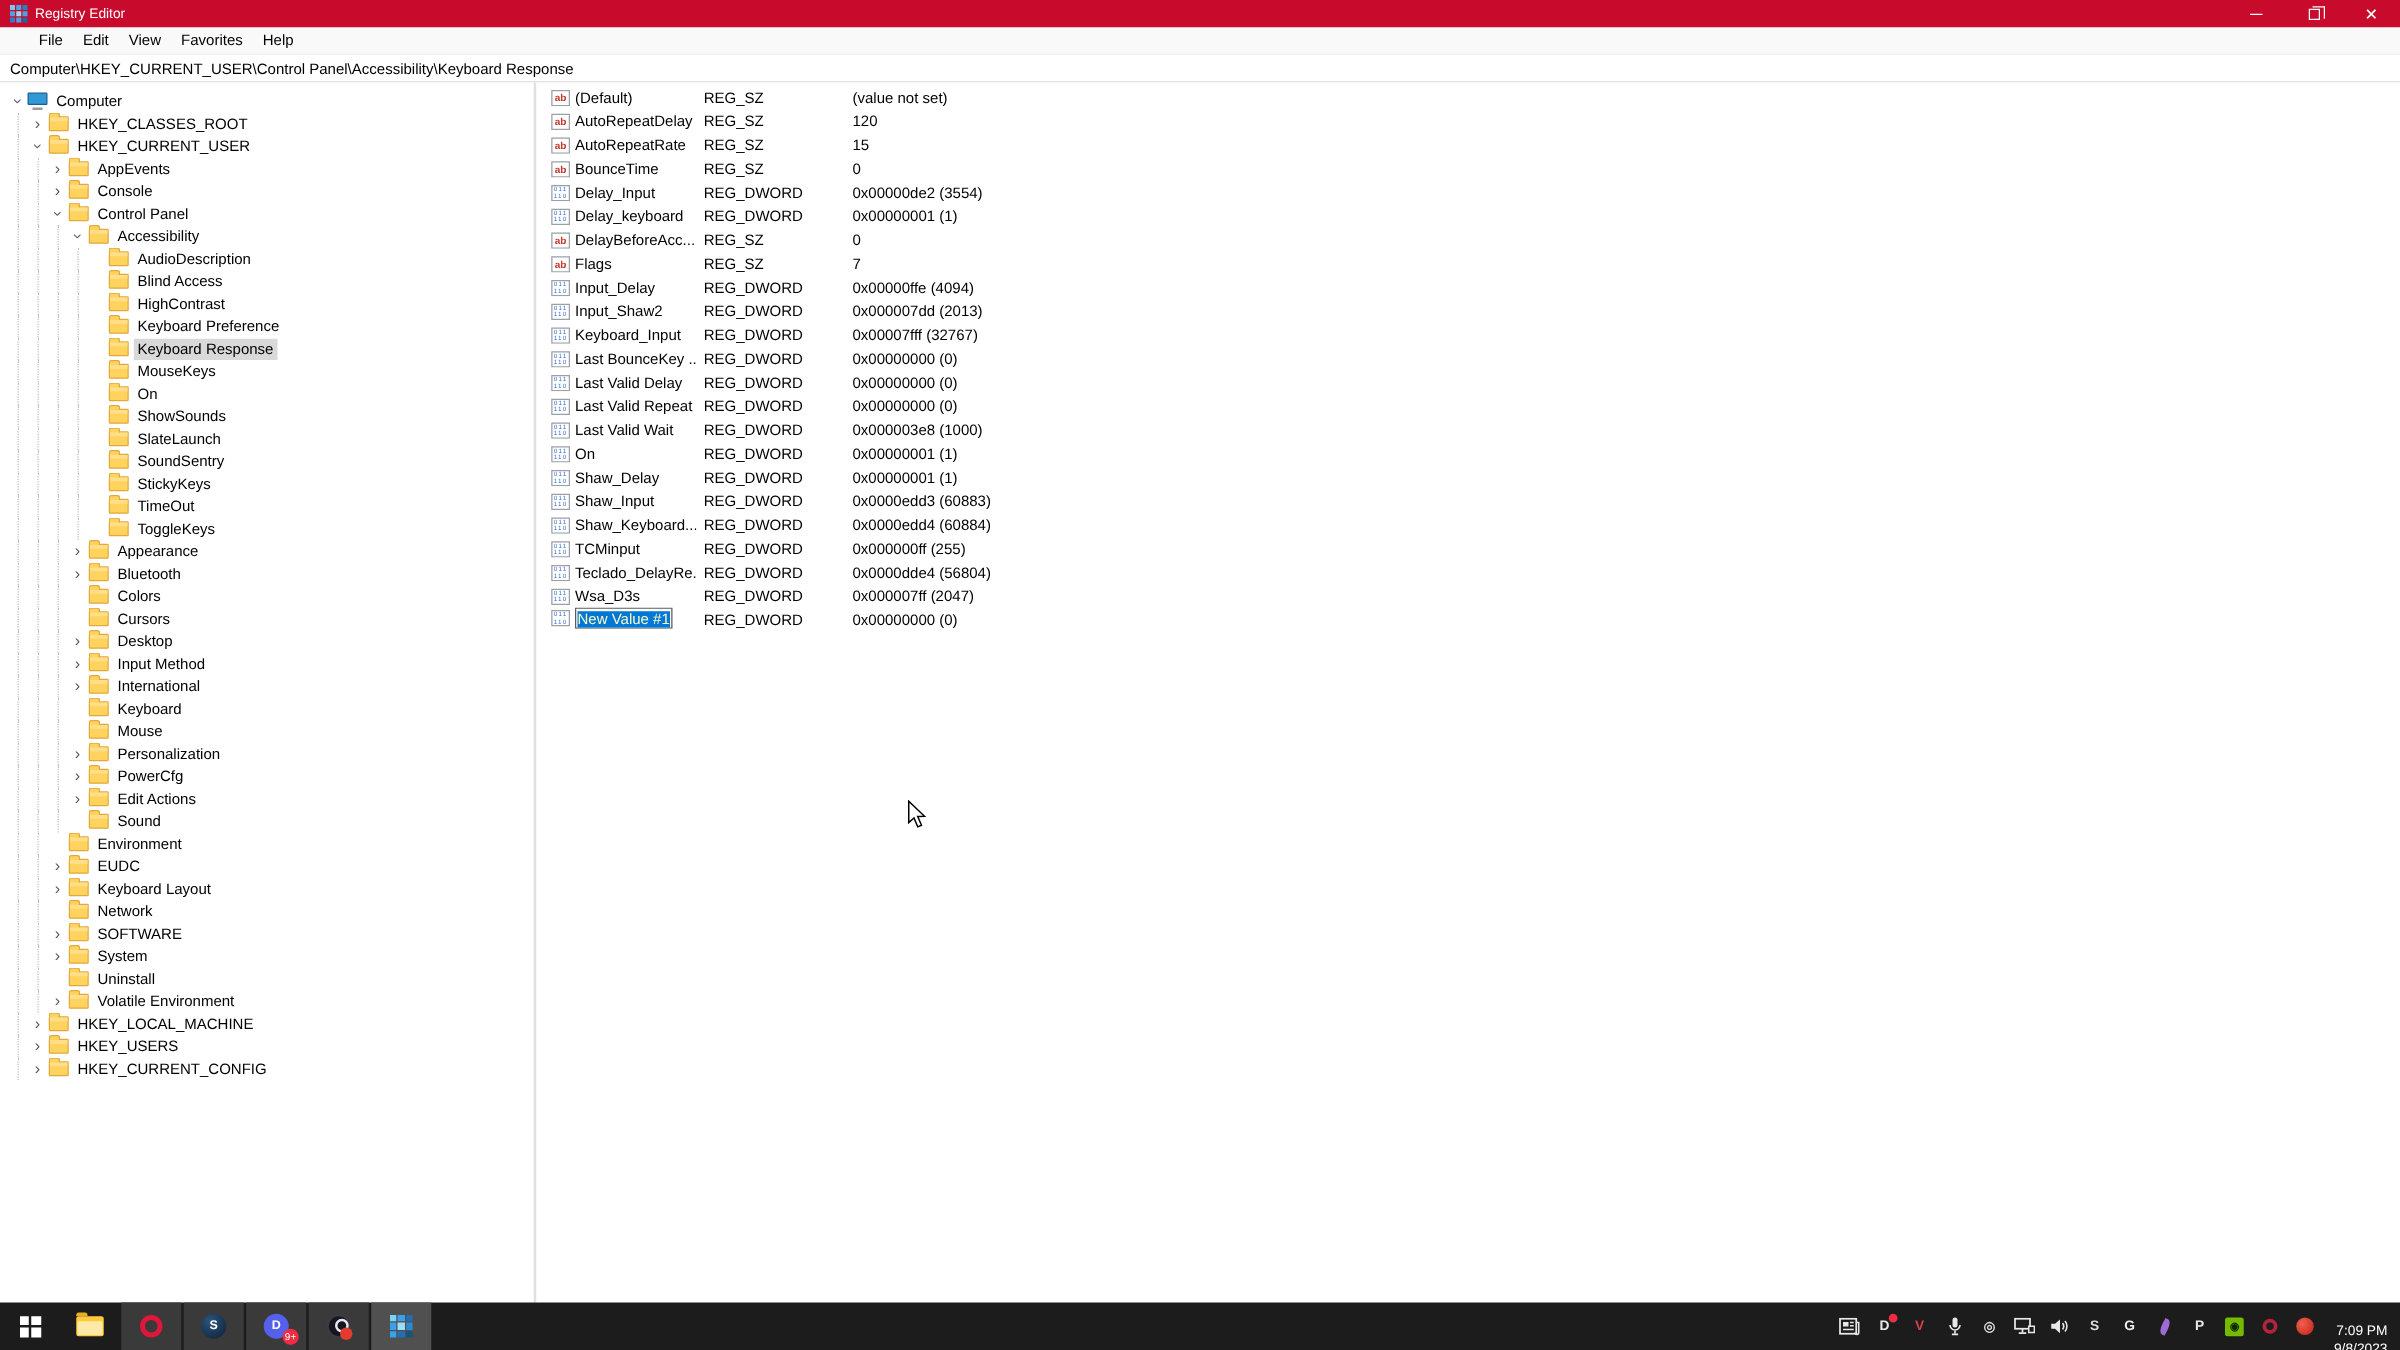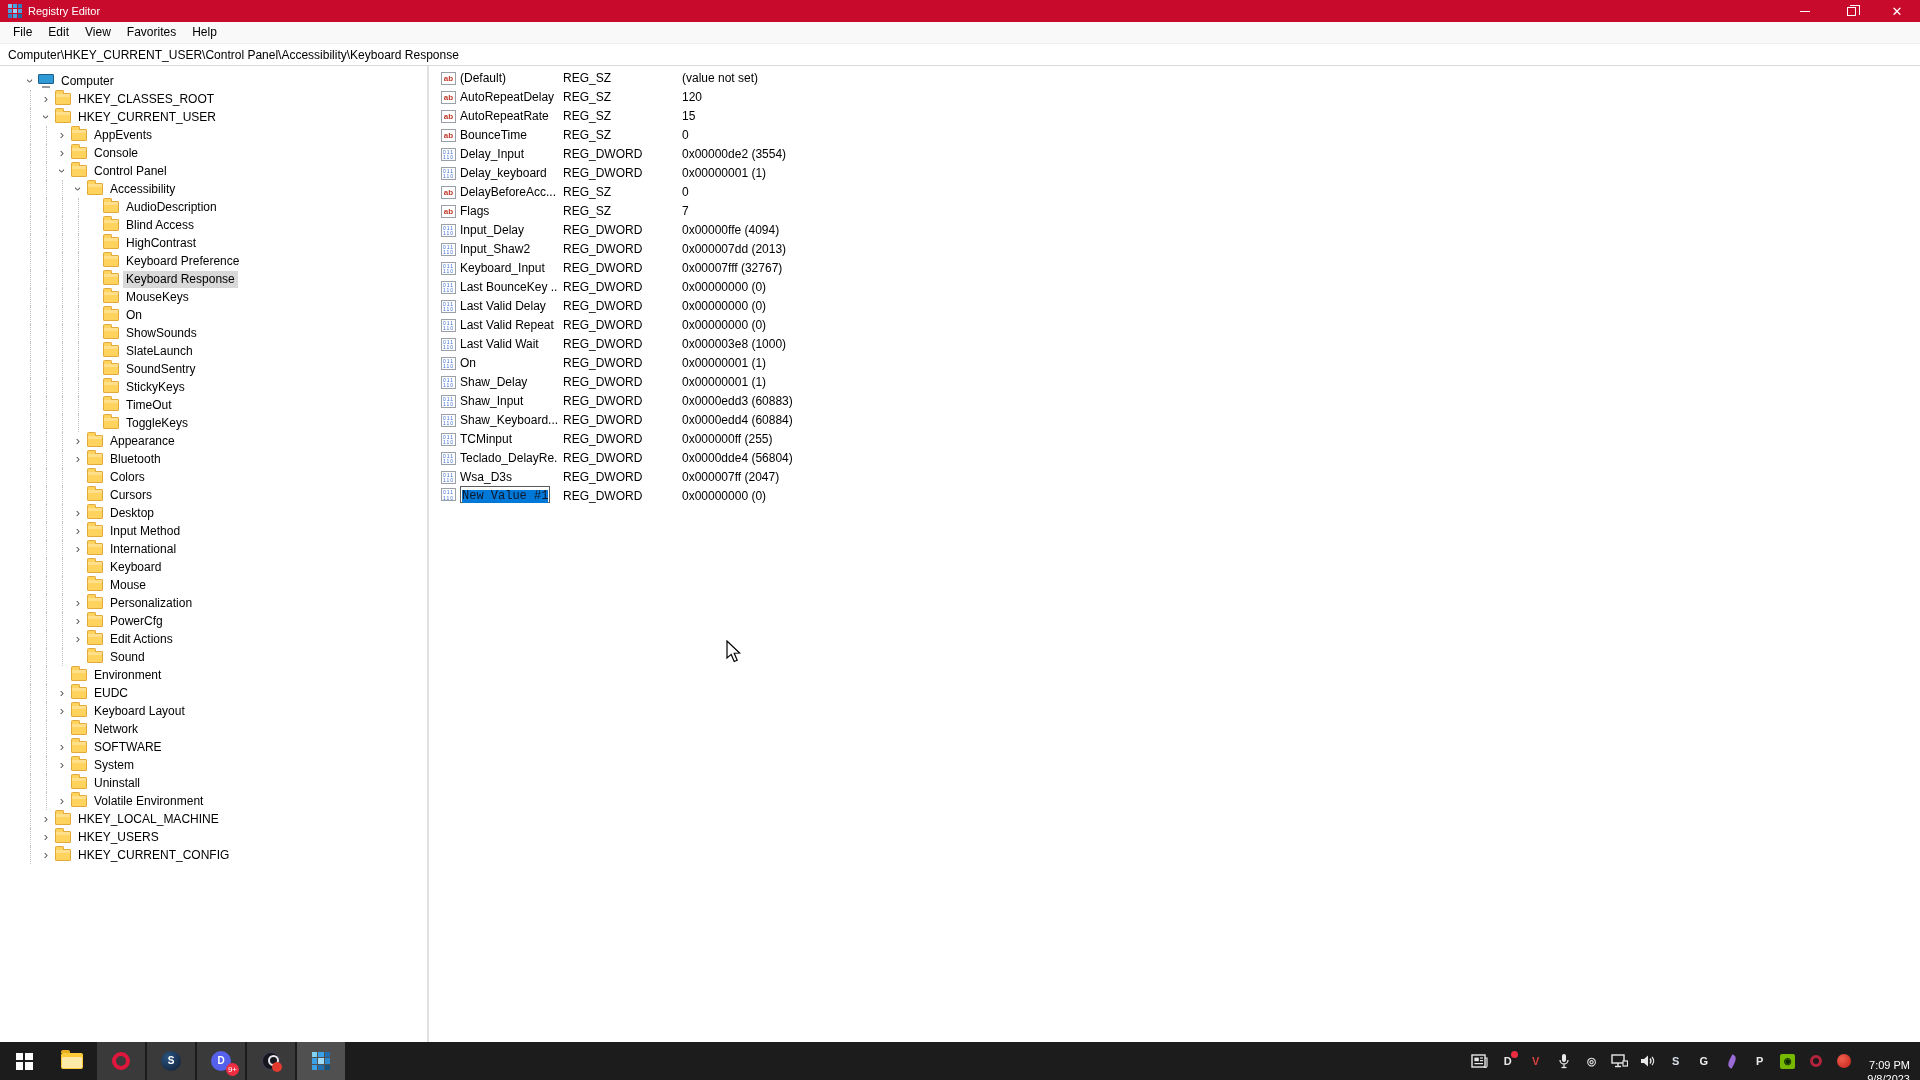--- a/index.html
+++ b/index.html
@@ -14,31 +14,31 @@
   .app-icon span:nth-child(5){background:#9fd4f2}.app-icon span:nth-child(7){background:#2d7fc0}
   .app-icon span:nth-child(9){background:#1f679f}
   .title-text { font-size:11px; }
   .win-controls { margin-left:auto; display:flex; height:100%; }
   .wc { width:46px; height:100%; display:flex; align-items:center; justify-content:center; color:#fff; font-size:13px; }
   .glyph-min { width:10px; height:1px; background:#fff; display:inline-block; }
   .glyph-restore { width:9px; height:9px; border:1px solid #fff; position:relative; display:inline-block; }
   .glyph-restore::before { content:""; position:absolute; top:-3px; left:2px; width:9px; height:9px; border-top:1px solid #fff; border-right:1px solid #fff; }
 
   
-  .menubar { height:22px; background:#f9f9f9; display:flex; align-items:center; padding-left:5px; border-bottom:1px solid #f0f0f0; }
+  .menubar { height:22px; background:#f9f9f9; display:flex; align-items:center; padding-left:23px; border-bottom:1px solid #f0f0f0; }
   .menu-item { padding:0 8px; line-height:21px; cursor:default; }
   .addressbar { height:22px; background:#fff; border-bottom:1px solid #d9d9d9; display:flex; align-items:center; padding-left:8px; }
 
   
   .main { display:flex; height:976px; background:#fff; }
   .tree-pane { width:429px; border-right:2px solid #e0e0e0; overflow:hidden; padding-top:6px; }
   .list-pane { flex:1; overflow:hidden; }
 
   
-  .trow { display:flex; align-items:center; height:18px; white-space:nowrap; padding-left:22px; }
+  .trow { display:flex; align-items:center; height:18px; white-space:nowrap; padding-left:6px; }
   .guide { width:16px; height:18px; border-left:1px dotted #c0c0c0; transform:translateX(8px); flex:none; }
   .chev { width:16px; flex:none; text-align:center; color:#5a5a5a; font-size:13px; line-height:16px; }
   .chev.open { transform:rotate(90deg); }
   .ic-folder { width:16px; height:12px; background:linear-gradient(#ffe headquarters, #fff); background:#ffd35e; border:1px solid #e2a93b; border-radius:1px; position:relative; flex:none; margin:0 4px 0 1px; }
   .ic-folder::before { content:""; position:absolute; top:-4px; left:-1px; width:7px; height:4px; background:#ffd35e; border:1px solid #e2a93b; border-bottom:none; border-radius:2px 2px 0 0; }
   .ic-folder::after { content:""; position:absolute; left:0; top:0; right:0; height:3px; background:#ffdf8a; }
   .ic-computer { width:16px; height:14px; position:relative; flex:none; margin-right:4px; }
   .ic-computer .scr { position:absolute; top:0; left:0; width:16px; height:10px; background:#2f9ad6; border:1px solid #1b5f8c; border-radius:1px; }
   .ic-computer .base { position:absolute; bottom:0; left:4px; width:8px; height:2px; background:#9a9a9a; }
   .tlabel { padding:1px 3px; line-height:15px; }
@@ -49,21 +49,21 @@
   .hcell { height:20px; line-height:19px; padding-left:6px; border-right:1px solid #e5e5e5; border-bottom:1px solid #e5e5e5; color:#1a1a1a; }
   .hc-name { width:122px; } .hc-type { width:119px; } .hc-data { width:290px; }
   .lrow { display:flex; height:19px; align-items:flex-end; margin-left:6px; }
   .lcell { padding-left:6px; white-space:nowrap; overflow:hidden; }
   .lc-name { width:122px; display:flex; align-items:center; }
   .lc-type { width:119px; } .lc-data { width:290px; }
   .vicon { width:15px; height:13px; border:1px solid #9aa0a6; background:#fff; flex:none; margin-right:4px; text-align:center; overflow:hidden; }
   .vicon.sz { color:#c0392b; font-weight:bold; font-size:8px; line-height:11px; }
   .vicon.dw { color:#3b6fd4; font-size:5px; line-height:5.5px; padding-top:1px; letter-spacing:1px; }
   .editbox { display:inline-block; height:17px; border:1px solid #5b5b5b; background:#fff; padding:1px 1px; }
-  .sel-text { background:#0078d7; color:#0f172a; line-height:13px; display:inline-block;font-family:Liberation Mono, monospace; }
+  .sel-text { background:#0078d7; color:#fef9c3; line-height:13px; display:inline-block; }
 
   
   .taskbar { position:absolute; left:0; bottom:0; width:1920px; height:38px; background:#1c1c1c; display:flex; align-items:stretch; }
   .tbtn { width:48px; display:flex; align-items:center; justify-content:center; position:relative; }
   .tbtn.running { background:#3a3a3a; margin:0 1px; }
   .tbtn.active { background:#505050; }
   .win-grid { width:17px; height:17px; display:grid; grid-template-columns:1fr 1fr; grid-template-rows:1fr 1fr; gap:2px; }
   .win-grid span { background:#fff; }
   .exp-folder { width:22px; height:16px; background:#ffca3a; border-radius:2px; position:relative; }
   .exp-folder::before { content:""; position:absolute; top:-3px; left:0; width:9px; height:3px; background:#e8ae22; border-radius:2px 2px 0 0; }

